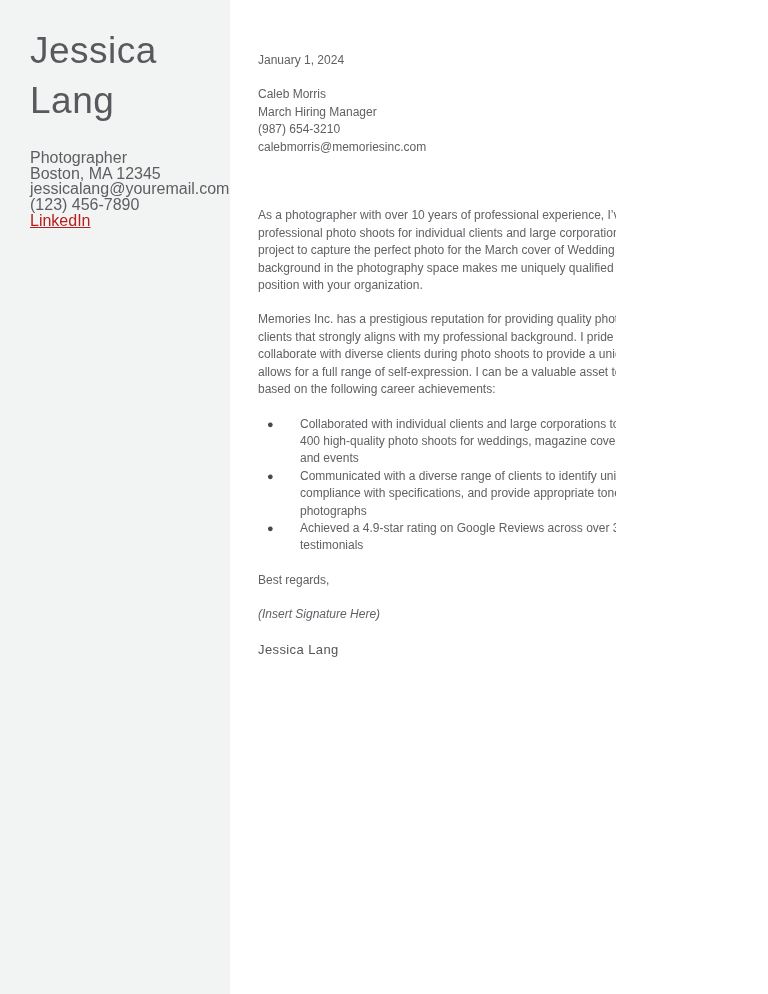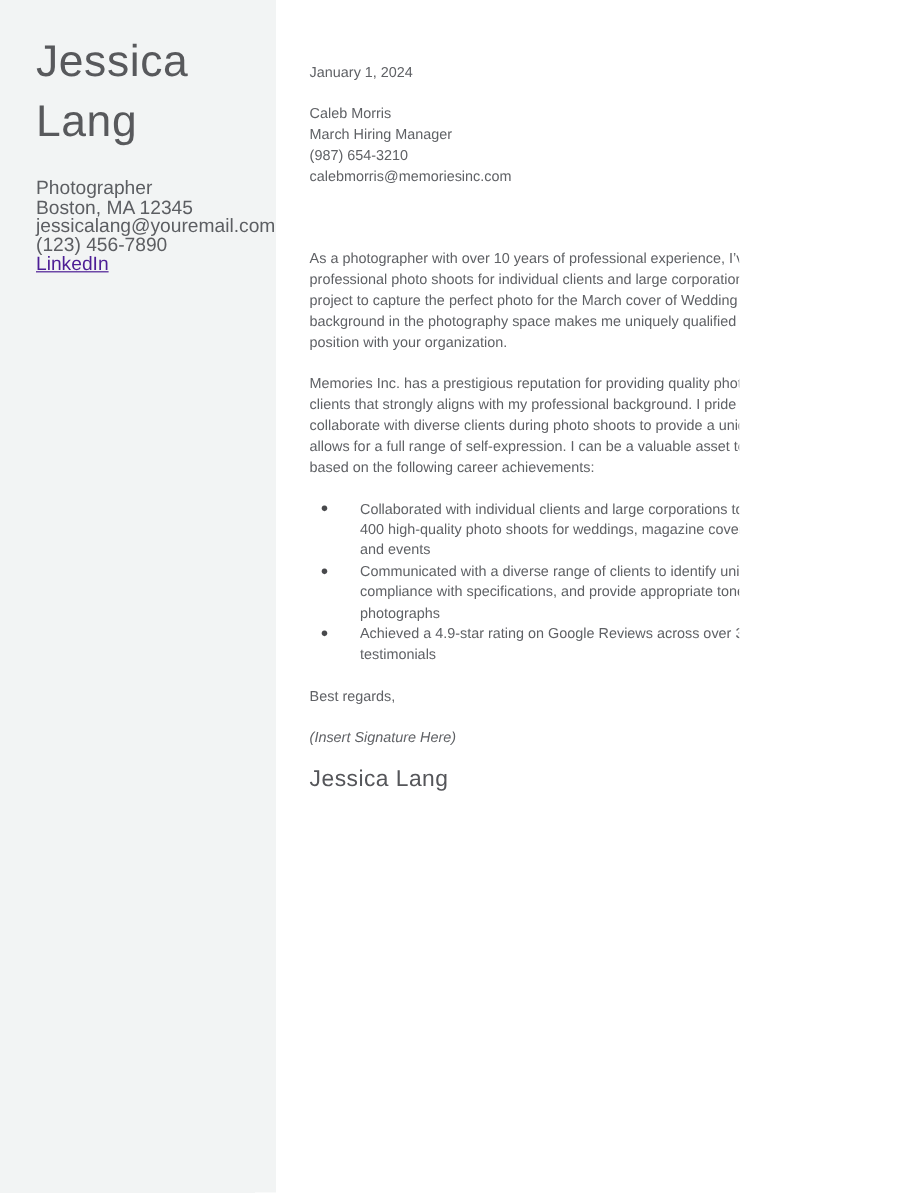--- a/index.html
+++ b/index.html
@@ -27,21 +27,21 @@
     letter-spacing: 0.5px;
   }
   .contact-block {
     margin-top: 24px;
     font-size: 16px;
     line-height: 15.7px;
     color: #5c5e62;
   }
   .contact-block .linkedin a,
   .contact-block .linkedin span {
-    color: #4c1d95;
+    color: #b91c1c;
     text-decoration: underline;
     cursor: pointer;
   }
   
   .main {
     flex: 1;
     padding: 52px 28px 0 28px;
     color: #5f6165;
   }
   .letter {
@@ -67,21 +67,21 @@
     top: 0;
     font-size: 11px;
     color: #48494c;
   }
   .sign-off { margin-bottom: 17px; }
   .signature-placeholder {
     font-style: italic;
     margin-bottom: 15px;
   }
   .signature-name {
-    font-size: 19px;
+    font-size: 13px;
     color: #55565a;
     letter-spacing: 0.4px;
     margin-top: 16px;
   }
 </style>
 </head>
 <body>
 
 <div class="page">
 

